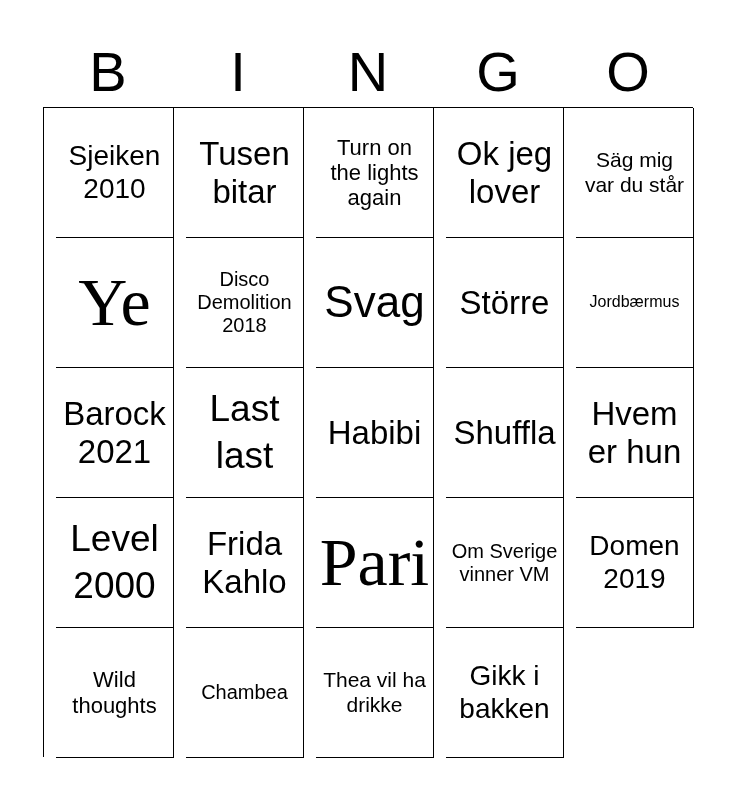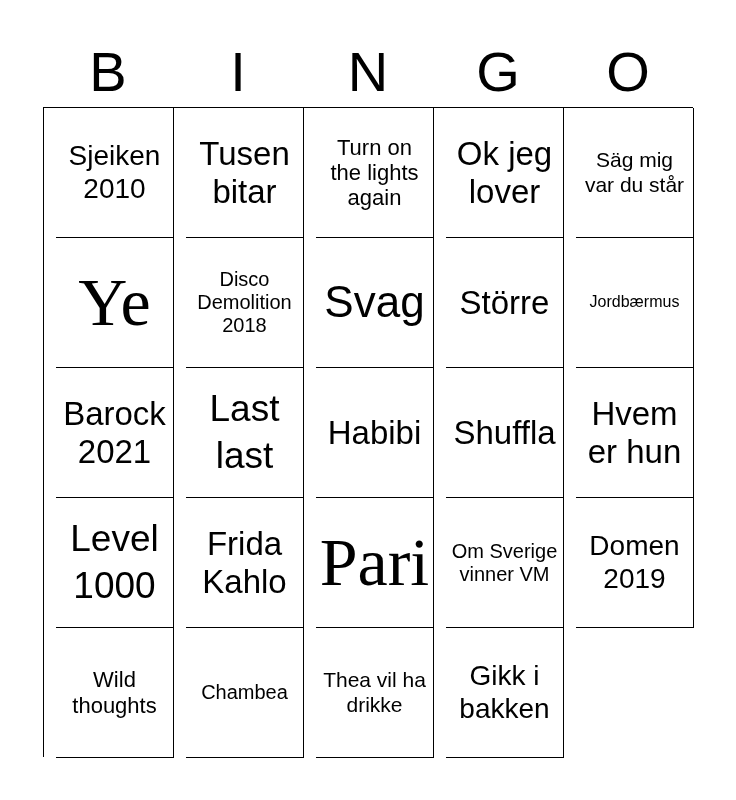--- a/index.html
+++ b/index.html
@@ -125,21 +125,21 @@
       <span>Habibi</span>
     </div>
   <div class="cell s-lg">
       <span>Shuffla</span>
     </div>
 
   <div class="cell s-lg">
       <span>Hvem er hun</span>
     </div>
   <div class="cell s-xl">
-      <span>Level 1000</span>
+      <span>Level 2000</span>
     </div>
   <div class="cell s-lg">
       <span>Frida Kahlo</span>
     </div>
   <div class="cell s-huge">
       <span>Pari</span>
     </div>
   <div class="cell s-sm">
       <span>Om Sverige vinner VM</span>
     </div>

